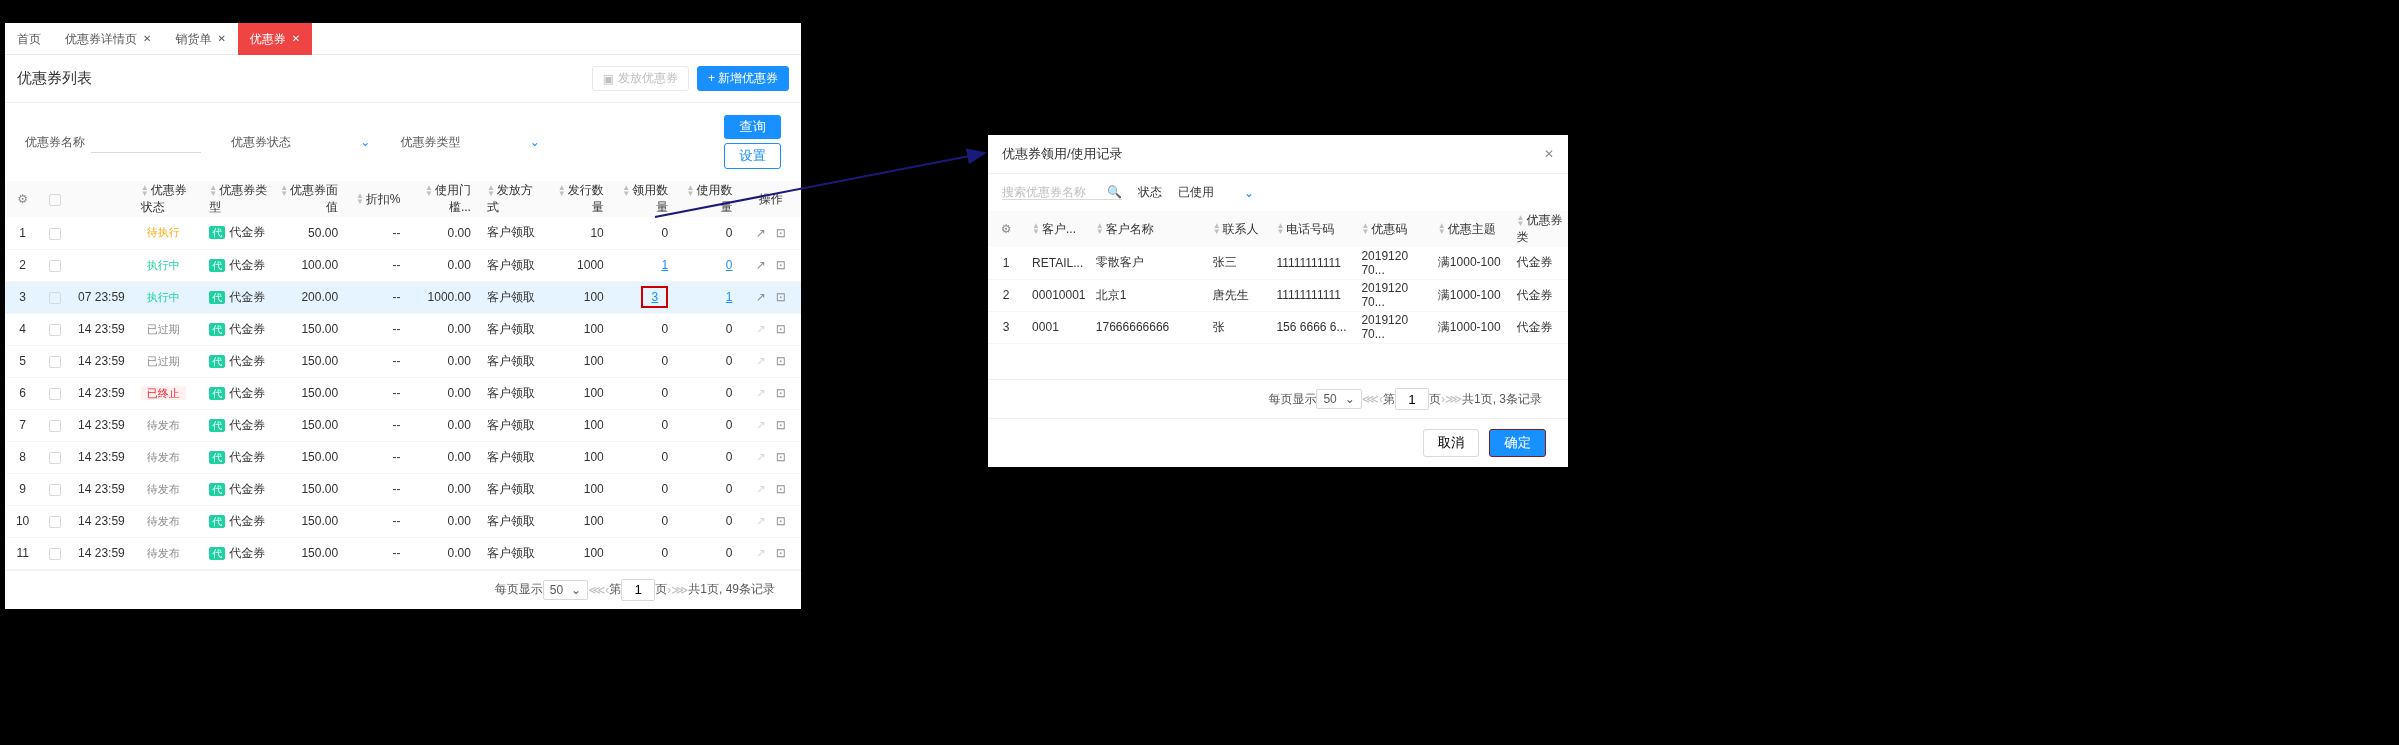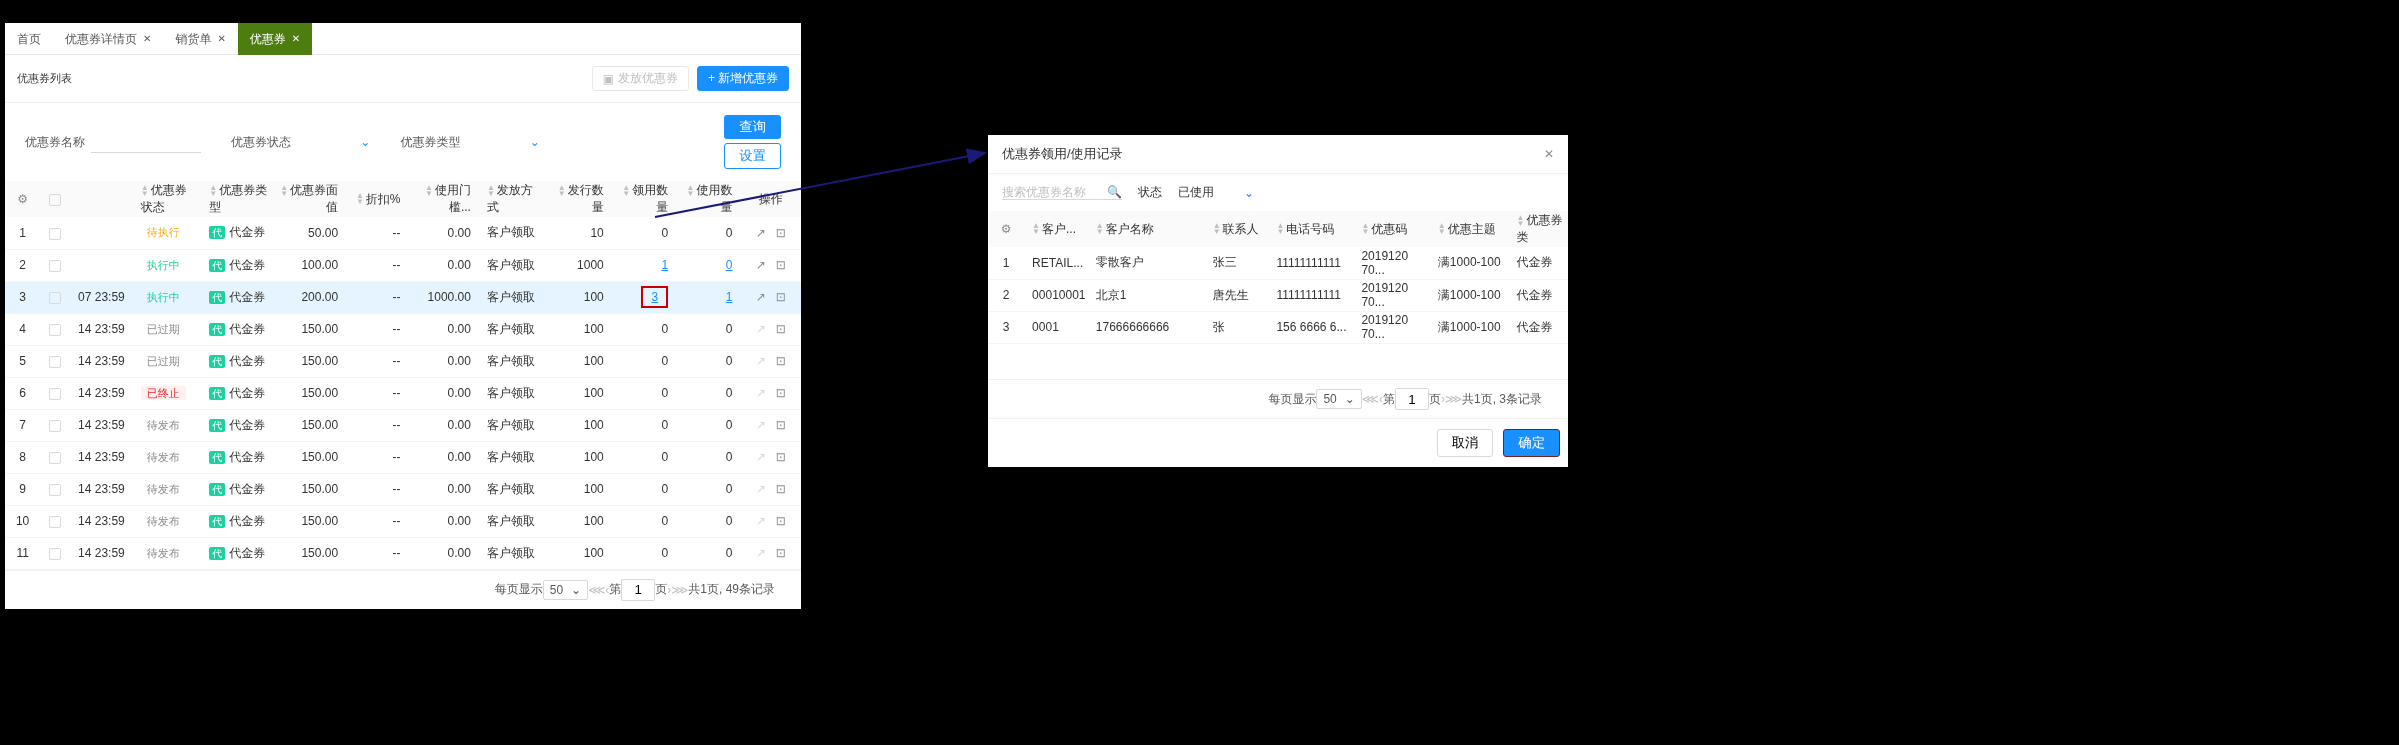--- a/index.html
+++ b/index.html
@@ -12,26 +12,26 @@
       height: 745px;
       position: relative;
     }
     .panel { background: #fff; position: absolute; }
     .left-panel { left: 5px; top: 23px; width: 796px; }
     .right-panel { left: 988px; top: 135px; width: 580px; height: 332px; display: flex; flex-direction: column; }
 
     
     .tabs { display: flex; border-bottom: 1px solid #e8e8e8; height: 32px; align-items: center; }
     .tab { padding: 0 12px; height: 32px; line-height: 32px; display: flex; align-items: center; gap: 6px; color: #595959; }
-    .tab.active { background: #4d7c0f; color: #fff; }
+    .tab.active { background: #ef4444; color: #fff; }
     .tab-close { cursor: pointer; font-size: 10px; }
 
     
     .header-bar { display: flex; justify-content: space-between; align-items: center; height: 48px; padding: 0 12px; border-bottom: 1px solid #f0f0f0; }
-    .header-title { font-size: 11px; font-weight: 500; }
+    .header-title { font-size: 15px; font-weight: 500; }
     .header-actions { display: flex; gap: 8px; align-items: center; }
     .btn { padding: 3px 10px; border-radius: 3px; border: 1px solid; font-size: 12px; cursor: pointer; background: #fff; }
     .btn-disabled { color: #bfbfbf; border-color: #e8e8e8; display: inline-flex; align-items: center; gap: 4px; }
     .btn-primary-fill { background: #1890ff; border-color: #1890ff; color: #fff; }
     .btn-primary-fill.plus::before { content: "+"; margin-right: 3px; }
 
     
     .filter-row { display: flex; align-items: center; padding: 12px 20px; gap: 30px; }
     .filter-item { display: flex; align-items: center; gap: 6px; }
     .filter-label { color: #595959; }
@@ -78,21 +78,21 @@
     .dlg-close { color: #8c8c8c; cursor: pointer; }
     .dlg-filter { display: flex; align-items: center; padding: 10px 14px; gap: 16px; }
     .search-box { display: flex; align-items: center; border-bottom: 1px solid #d9d9d9; width: 120px; justify-content: space-between; }
     .search-box input { border: none; width: 90px; font-size: 12px; }
     .search-box input::placeholder { color: #bfbfbf; }
     .search-ico { color: #1890ff; }
     .dlg-sel { display: flex; align-items: center; gap: 30px; }
     .dlg-sel .chev { color: #1890ff; }
     .dlg-body { flex: 1; overflow: hidden; }
     .dlg-body table { width: 100%; }
-    .dlg-foot { display: flex; justify-content: flex-end; gap: 10px; padding: 10px 8px; border-top: 1px solid #f0f0f0; }
+    .dlg-foot { display: flex; justify-content: flex-end; gap: 10px; padding: 10px 22px; border-top: 1px solid #f0f0f0; }
     .btn-cancel { background: #fff; border: 1px solid #d9d9d9; padding: 4px 14px; border-radius: 3px; }
     .btn-ok { background: #1890ff; border: 1px solid #7f1d1d; color: #fff; padding: 4px 14px; border-radius: 3px; }
 
     
     .arrow-svg { position: absolute; pointer-events: none; }
   </style>
 </head>
 <body>
 
 <div class="panel left-panel">

